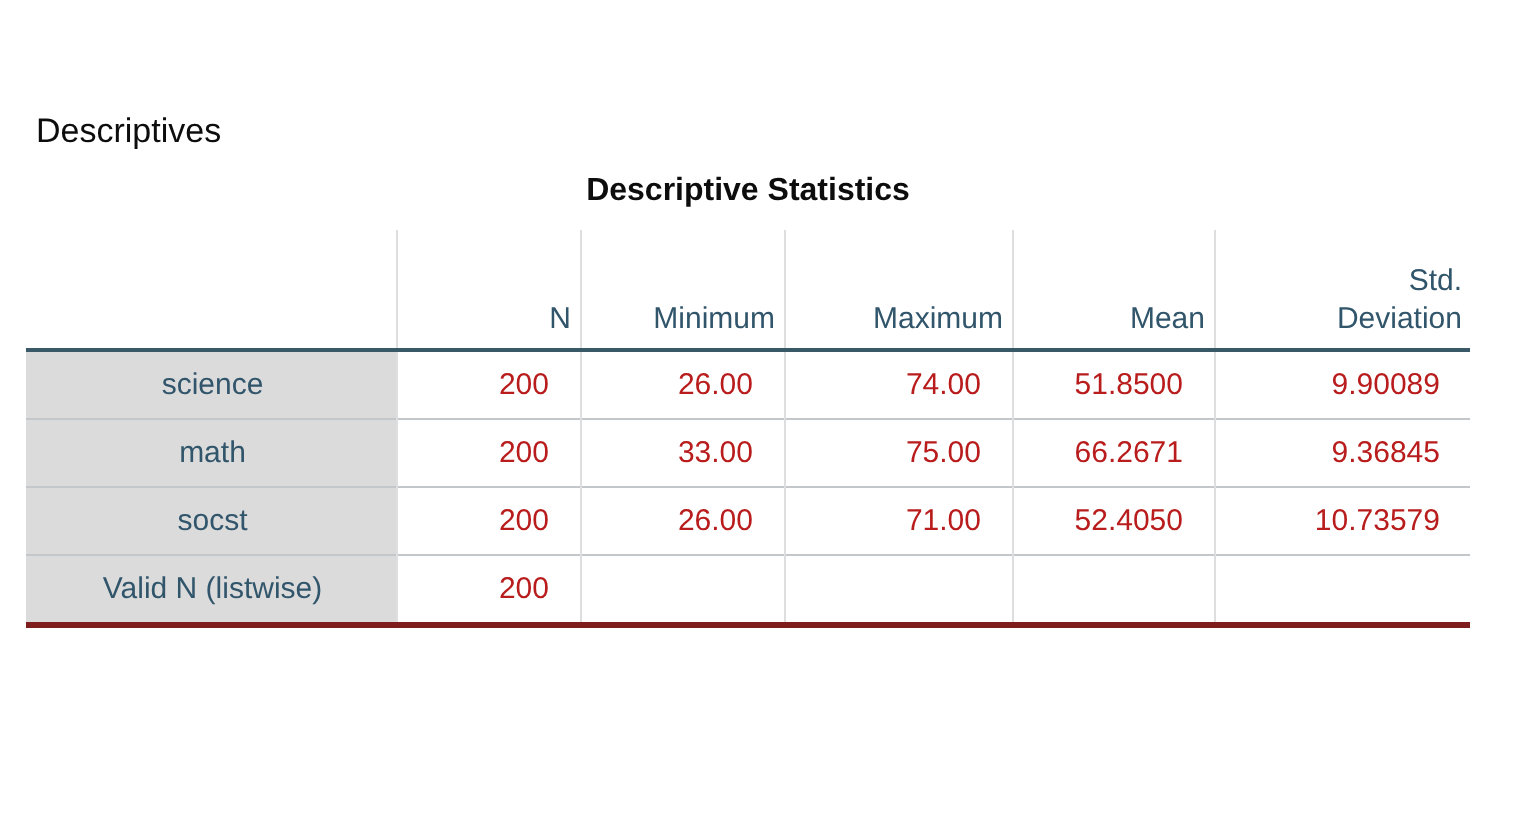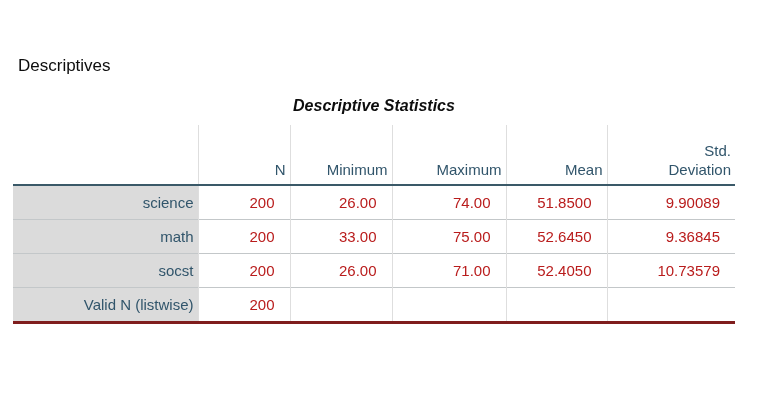--- a/index.html
+++ b/index.html
@@ -27,23 +27,22 @@
     position: absolute;
     left: 13px;
     top: 84px;
     width: 722px;
   }
   .table-title {
     text-align: center;
     font-size: 16px;
     font-weight: bold;
     color: #0d0d0d;
-    margin: 12px 0 9px 0;
+    margin: 2px 0 9px 0;
     line-height: 20px;
-    font-style: italic;
   }
   table.spss {
     border-collapse: collapse;
     table-layout: fixed;
     width: 722px;
   }
   table.spss col.c-label { width: 185px; }
   table.spss col.c-n     { width: 92px;  }
   table.spss col.c-min   { width: 102px; }
   table.spss col.c-max   { width: 114px; }
@@ -80,21 +79,21 @@
   table.spss tbody tr + tr td {
     border-top: 1px solid #c3c7c9;
     margin-left: 43px;
   }
   table.spss tbody tr:last-child td {
     border-bottom: 3px solid #7f1d1d;
   }
   table.spss tbody td.label-cell {
     background: #dbdbdb;
     color: #31556b;
-    text-align: right;
+    text-align: center;
     padding: 0 4px 0 6px;
   }
 </style>
 </head>
 <body>
 
 <div class="procedure-heading">Descriptives</div>
 
 <div class="output-block">
 
@@ -127,21 +126,21 @@
         <td>26.00</td>
         <td>74.00</td>
         <td>51.8500</td>
         <td>9.90089</td>
       </tr>
       <tr>
         <td class="label-cell">math</td>
         <td>200</td>
         <td>33.00</td>
         <td>75.00</td>
-        <td>52.6450</td>
+        <td>66.2671</td>
         <td>9.36845</td>
       </tr>
       <tr>
         <td class="label-cell">socst</td>
         <td>200</td>
         <td>26.00</td>
         <td>71.00</td>
         <td>52.4050</td>
         <td>10.73579</td>
       </tr>

